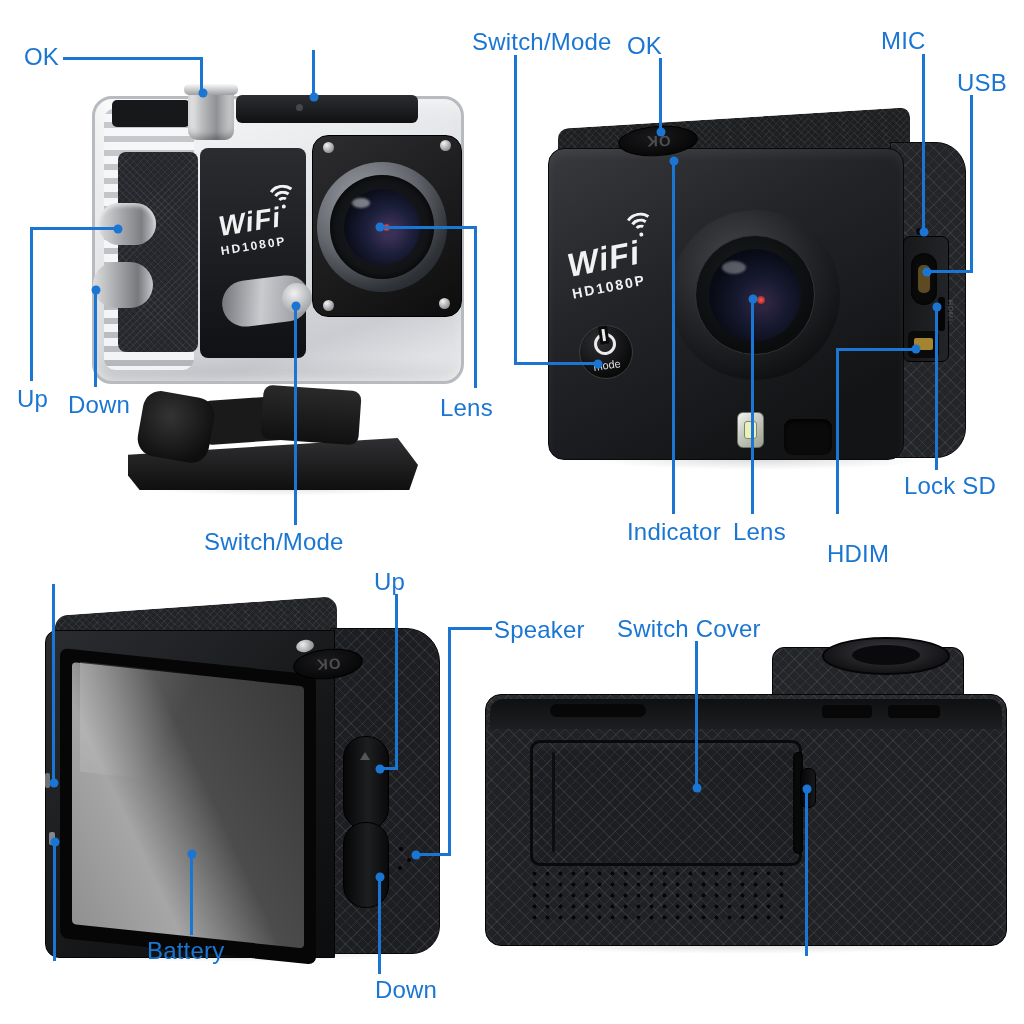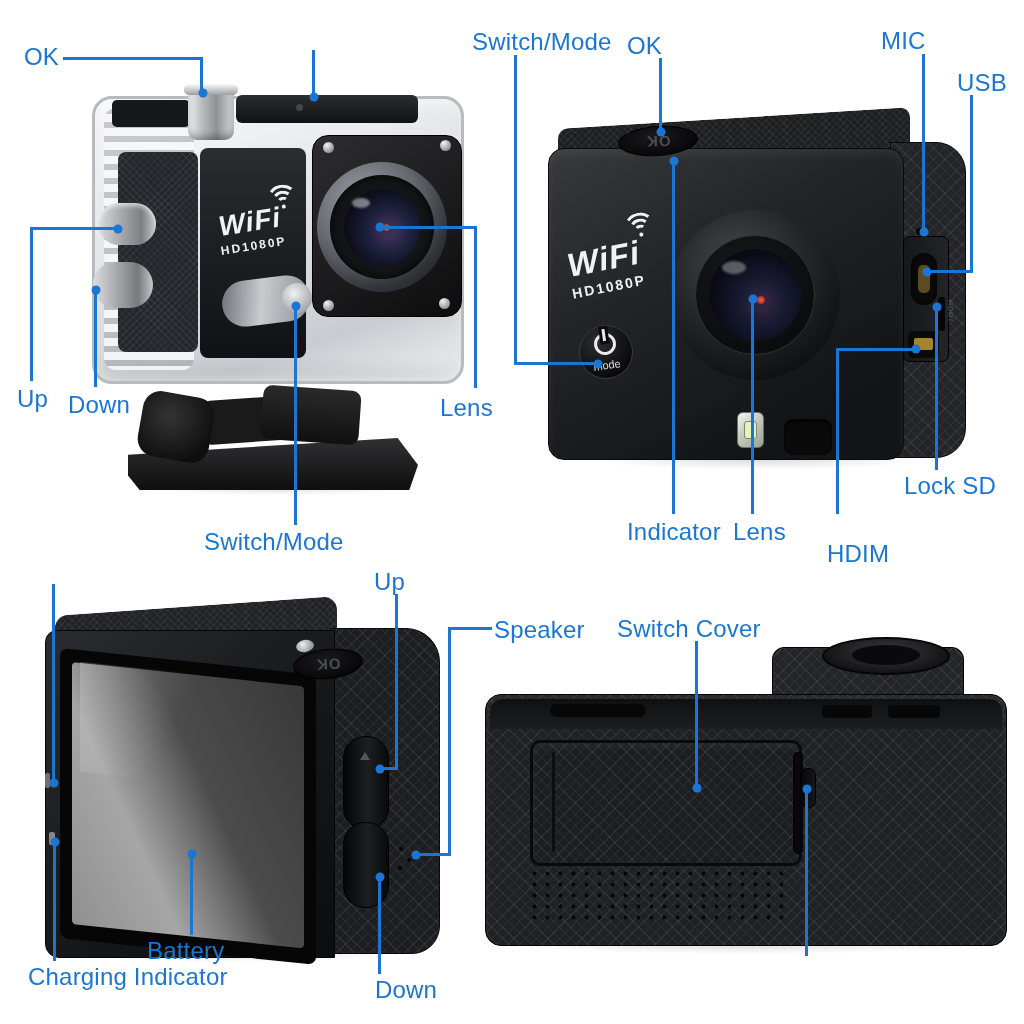--- a/index.html
+++ b/index.html
@@ -267,21 +267,20 @@
   <div class="dot" style="left:416px;top:855px;"></div>
 
   <div class="lbl" style="left:617px;top:616px;">Switch Cover</div>
   <div class="ln" style="left:695px;top:641px;width:3px;height:146px;"></div>
   <div class="dot" style="left:697px;top:788px;"></div>
 
   <div class="lbl" style="left:147px;top:938px;">Battery</div>
   <div class="ln" style="left:190px;top:855px;width:3px;height:80px;"></div>
   <div class="dot" style="left:192px;top:854px;"></div>
 
-  <div class="lbl" style="left:28px;top:964px;">Charging Indicator</div>
   <div class="ln" style="left:53px;top:843px;width:3px;height:118px;"></div>
   <div class="dot" style="left:55px;top:842px;"></div>
 
   <div class="lbl" style="left:375px;top:977px;">Down</div>
   <div class="ln" style="left:378px;top:878px;width:3px;height:96px;"></div>
   <div class="dot" style="left:380px;top:877px;"></div>
 
   <div class="ln" style="left:805px;top:790px;width:3px;height:166px;"></div>
   <div class="dot" style="left:807px;top:789px;"></div>
 

